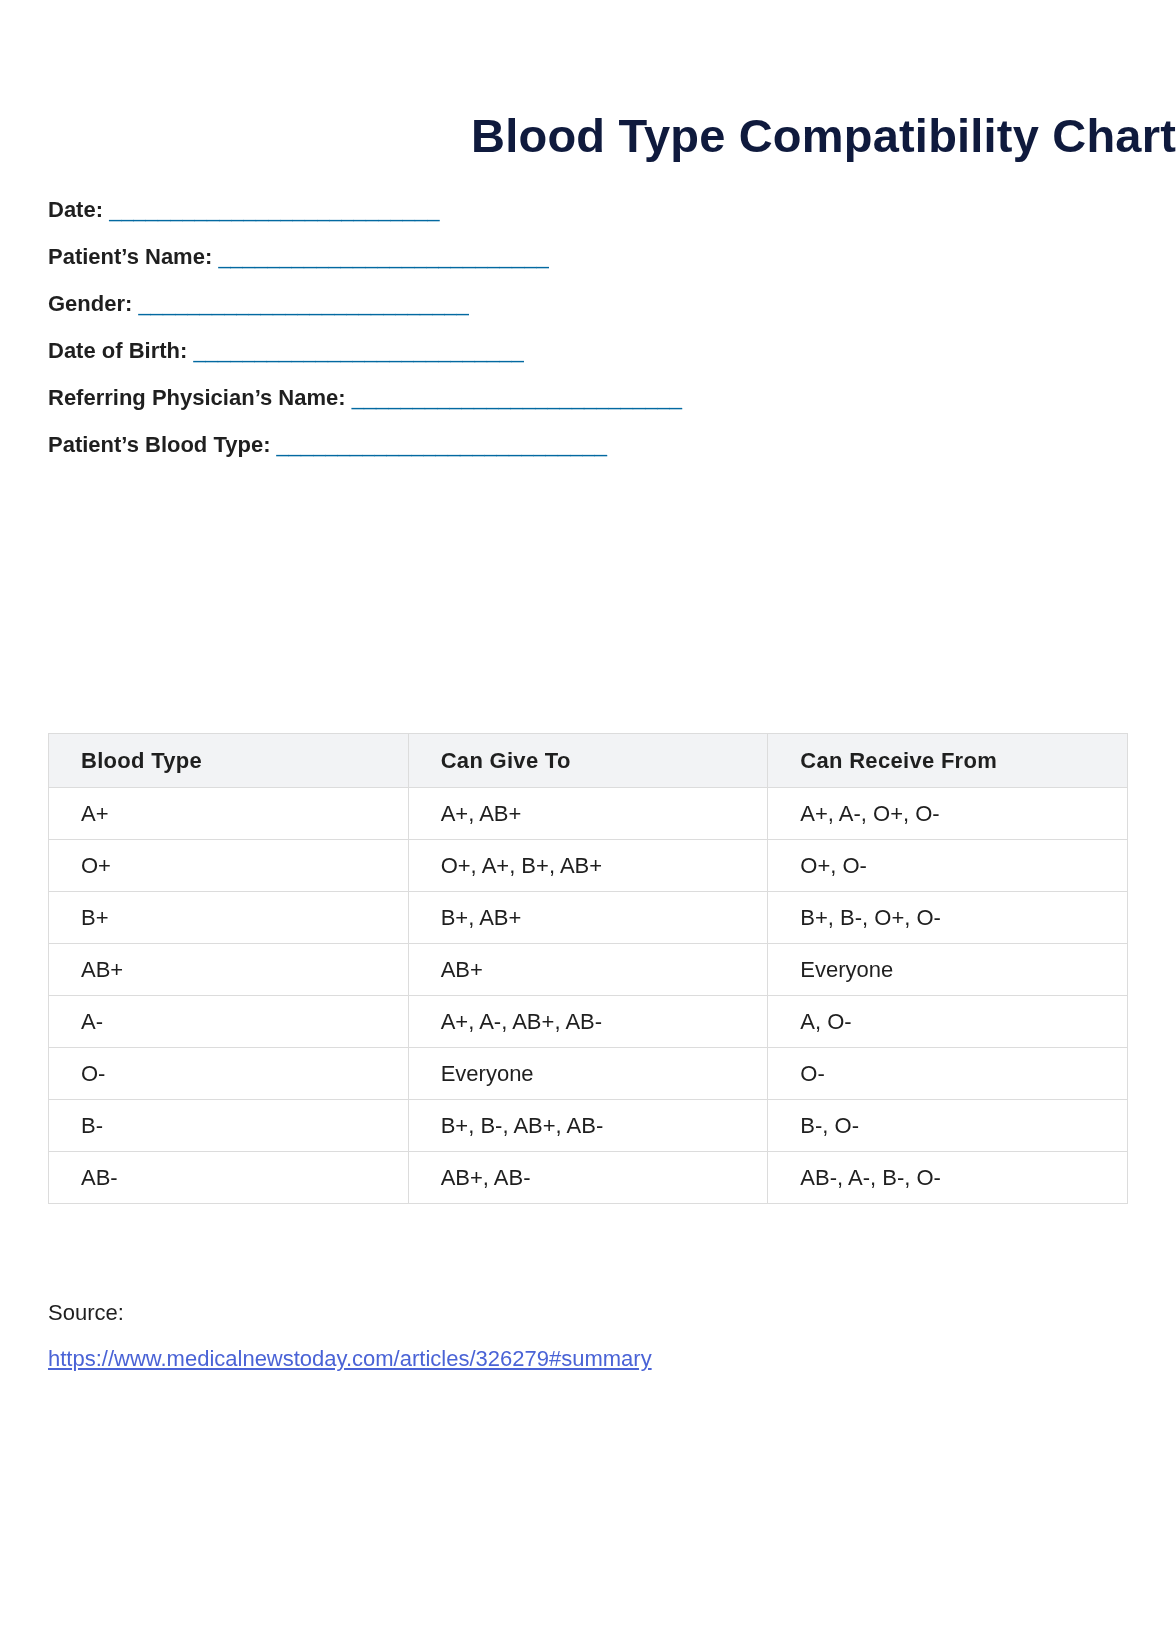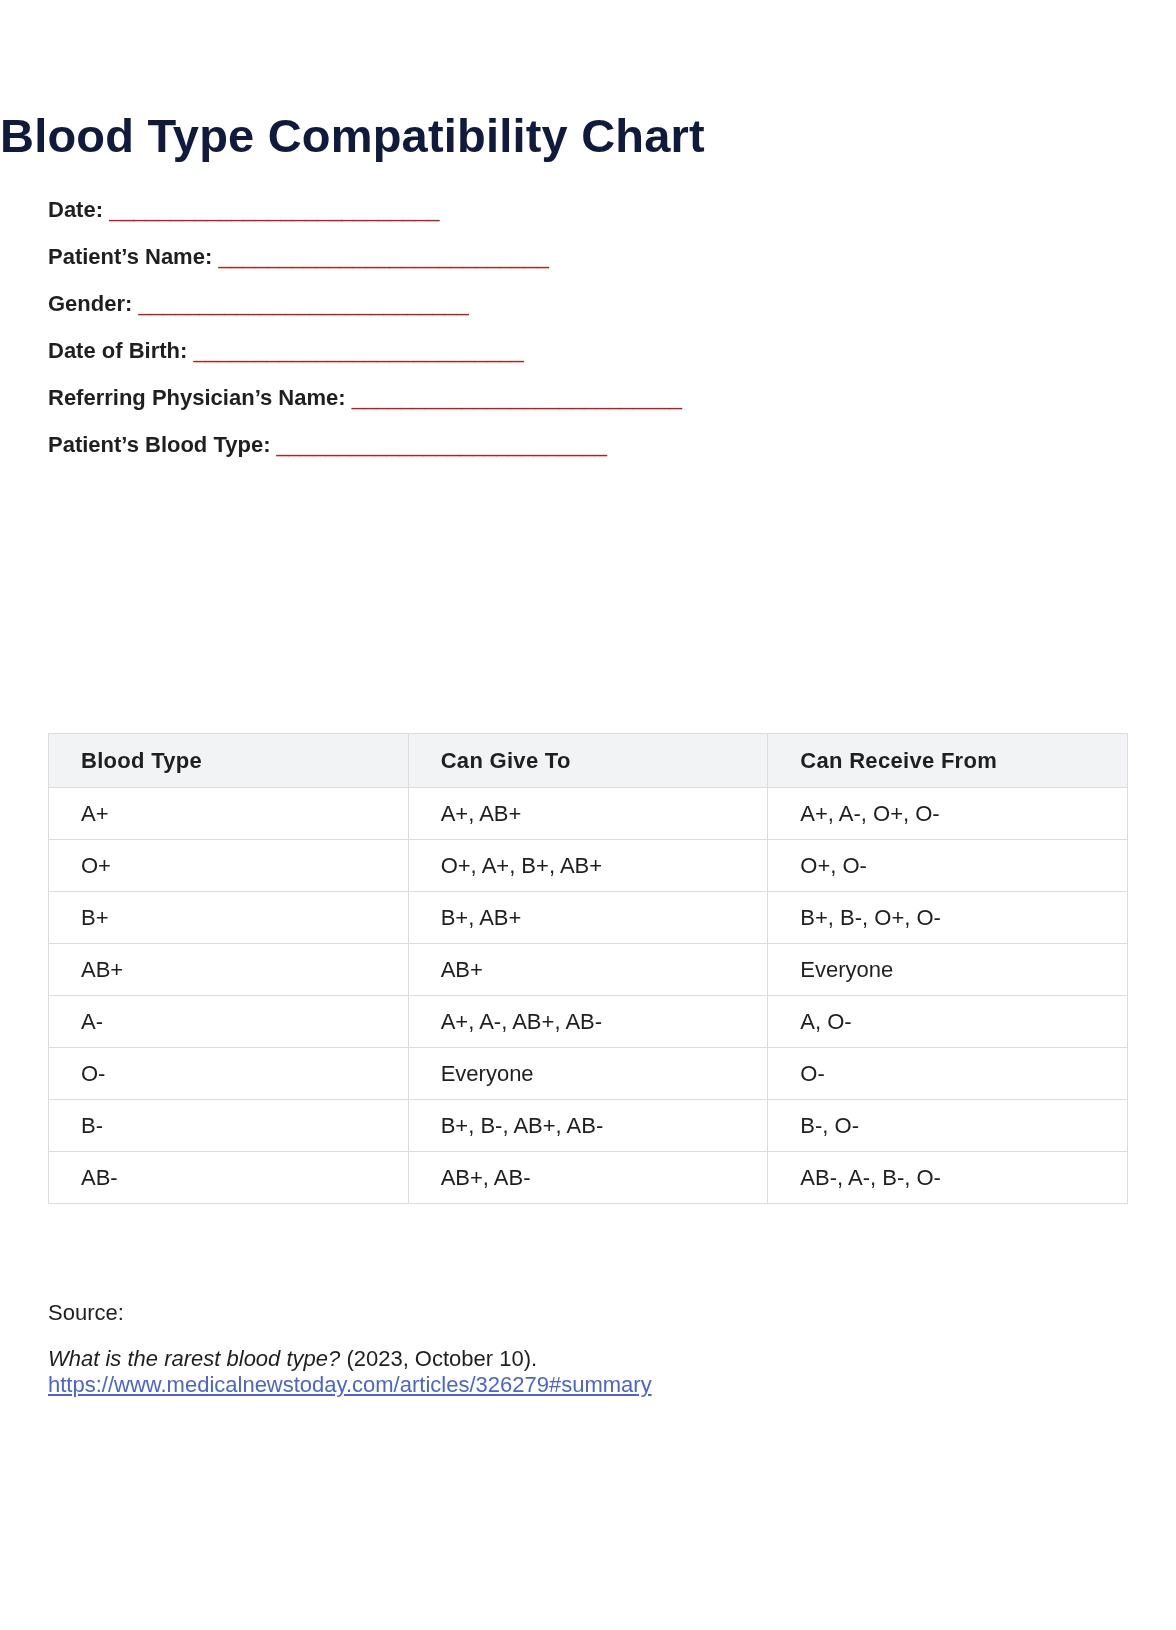--- a/index.html
+++ b/index.html
@@ -13,21 +13,21 @@
       position: relative;
       font-family: "Liberation Sans", sans-serif;
       color: #1f1f1f;
       overflow: hidden;
     }
     .title {
       position: absolute;
       top: 108px;
       left: 0;
       width: 1176px;
-      text-align: left;
+      text-align: right;
       font-size: 47px;
       font-weight: bold;
       color: #0f1a3d;
       line-height: 56px;
       margin: 0;
       letter-spacing: 0.2px;
     }
     .form {
       position: absolute;
       left: 48px;
@@ -36,21 +36,21 @@
     .field {
       height: 47px;
       font-size: 22px;
       font-weight: bold;
       color: #1f1f1f;
       line-height: 28px;
       white-space: nowrap;
     }
     .field .blank {
       font-weight: normal;
-      color: #b91c1c;
+      color: #0369a1;
       letter-spacing: 0px;
       text-align: right;
     }
     table.compat {
       position: absolute;
       left: 48px;
       top: 733px;
       width: 1080px;
       border-collapse: collapse;
       font-size: 22px;
@@ -172,18 +172,15 @@
       <td>AB-</td>
       <td>AB+, AB-</td>
       <td>AB-, A-, B-, O-</td>
     </tr>
   </tbody>
 </table>
 
 <div class="source">
   <div class="label">Source:</div>
   <div>
-    <span class="cite-title">What is the rarest blood type?</span><span> (2023, October 10).</span>
-  </div>
-  <div>
     <a>https://www.medicalnewstoday.com/articles/326279#summary</a>
   </div>
 </div>
 
 </body></html>

